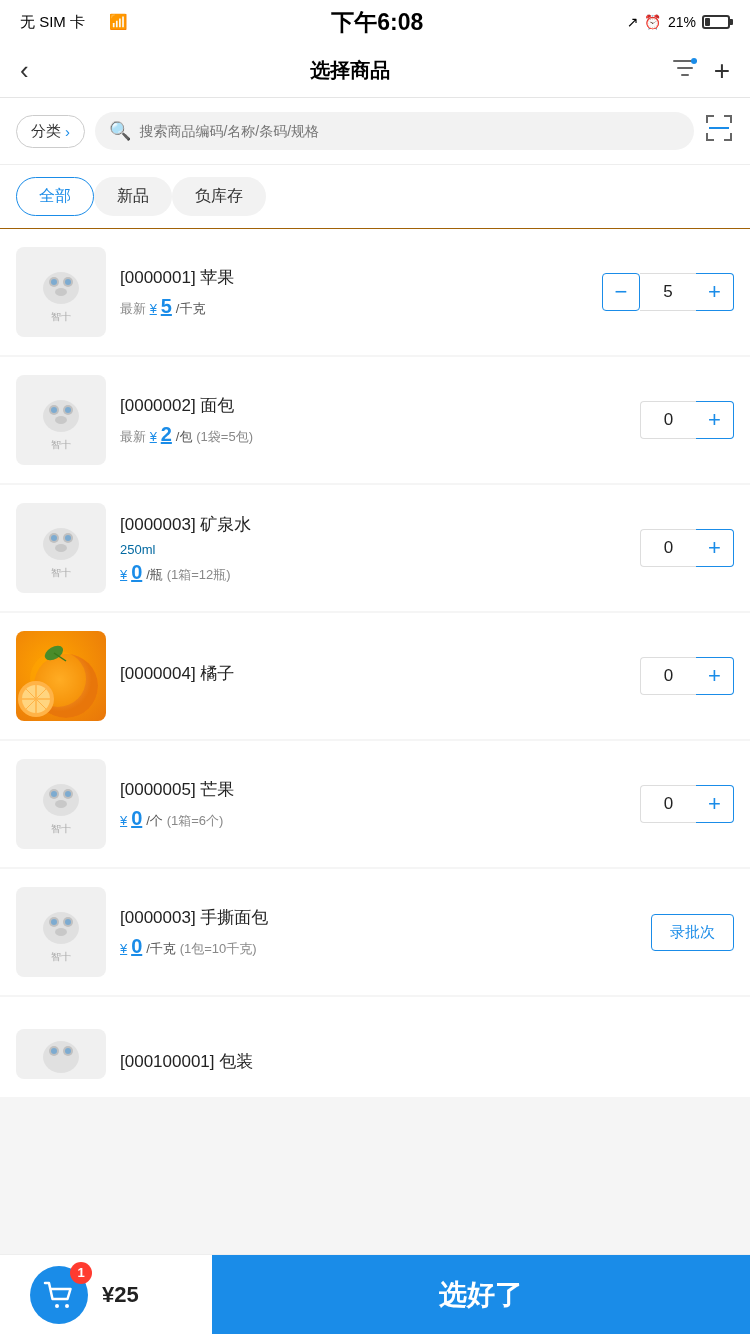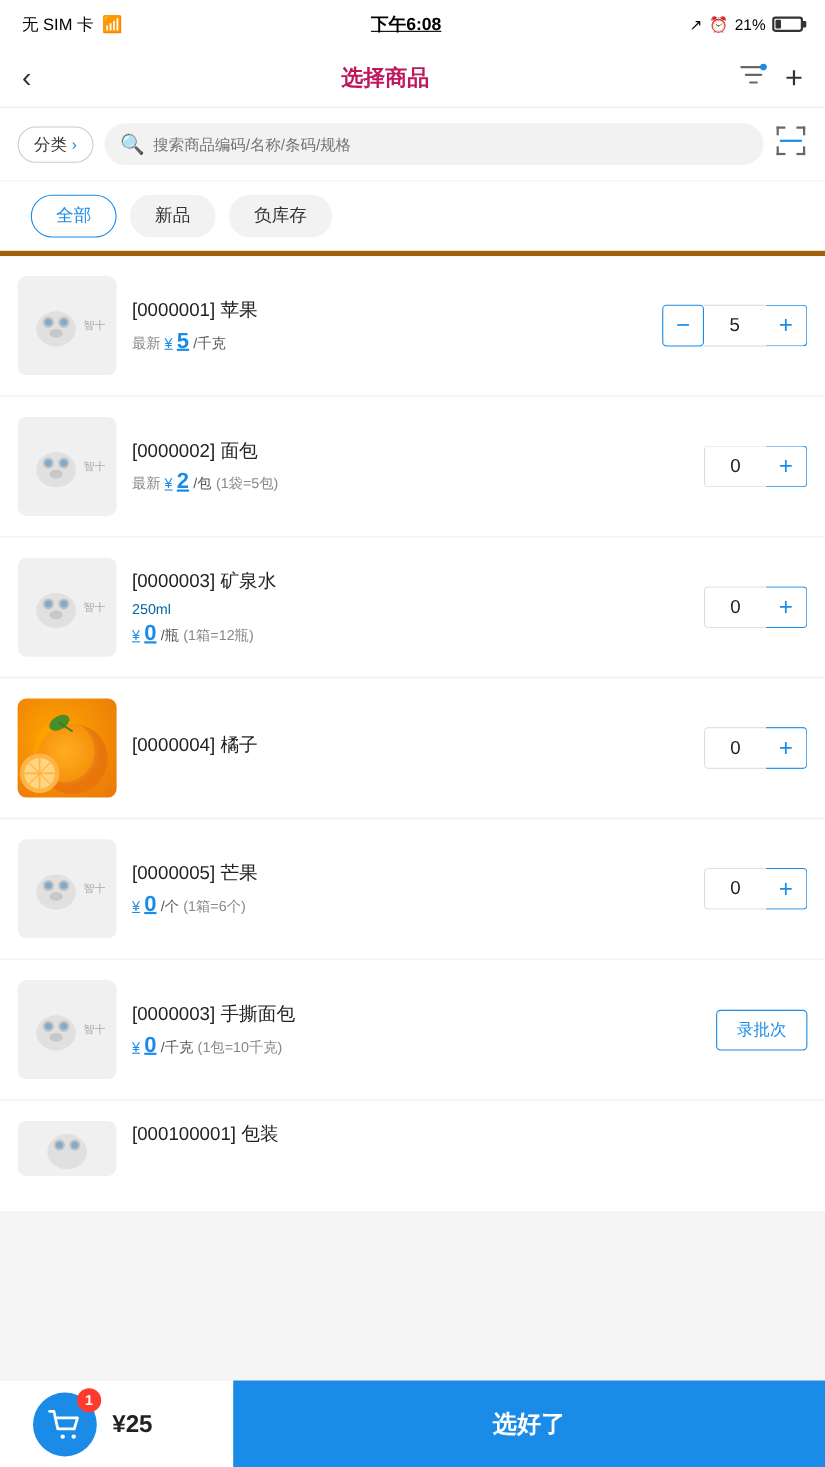--- a/index.html
+++ b/index.html
@@ -16,40 +16,40 @@
     .status-bar {
       background: #fff;
       height: 44px;
       display: flex;
       align-items: center;
       justify-content: space-between;
       padding: 0 20px;
       font-size: 15px;
       font-weight: 500;
     }
-    .status-left { display: flex; align-items: center; gap: 8px; }
-    .status-center { font-size: 16px; font-weight: 600; text-decoration: underline; }
+    .status-left { display: flex; align-items: center; gap: 24px; }
+    .status-center { font-size: 23px; font-weight: 600; }
     .status-right { display: flex; align-items: center; gap: 6px; font-size: 14px; }
     .battery-icon {
       width: 28px; height: 14px; border: 2px solid #333; border-radius: 3px; position: relative; display: inline-flex; align-items: center; padding: 1px;
     }
     .battery-icon::after { content: ''; width: 3px; height: 6px; background: #333; border-radius: 0 1px 1px 0; position: absolute; right: -5px; top: 50%; transform: translateY(-50%); }
     .battery-fill { background: #333; height: 100%; width: 21%; border-radius: 1px; }
 
     
     .nav-bar {
       background: #fff;
       height: 54px;
       display: flex;
       align-items: center;
       justify-content: space-between;
       padding: 0 20px;
       border-bottom: 1px solid #e5e5e5;
     }
-    .nav-title { font-size: 20px; font-weight: 600; color: #be185d; }
+    .nav-title { font-size: 20px; font-weight: 600; color: #000000; }
     .nav-left, .nav-right { display: flex; align-items: center; gap: 16px; }
     .nav-back { font-size: 26px; color: #333; cursor: pointer; }
     .nav-icon { font-size: 22px; color: #666; cursor: pointer; }
 
     
     .filter-bar {
       background: #fff;
       padding: 14px 16px;
       display: flex;
       align-items: center;
@@ -87,23 +87,22 @@
       flex: 1;
       outline: none;
     }
     .scan-icon { font-size: 24px; color: #666; cursor: pointer; }
 
     
     .tabs-bar {
       background: #fff;
       display: flex;
       align-items: center;
-      padding: 12px 28px;
-      gap: 12px;
-      border-bottom: 5px solid #a16207;
+      padding: 12px 16px;
+      border-bottom: 1px solid #a16207;
     }
     .tab-btn {
       padding: 8px 22px;
       border-radius: 22px;
       font-size: 16px;
       cursor: pointer;
       border: 1px solid transparent;
       background: #f2f2f2;
       color: #333;
     }
@@ -130,21 +129,21 @@
       background: #f0f0f0;
       display: flex;
       align-items: center;
       justify-content: center;
       flex-shrink: 0;
       overflow: hidden;
       margin-right: 14px;
     }
     .owl-logo {
       display: flex;
-      flex-direction: row;
+      flex-direction: column;
       align-items: center;
     }
     .owl-logo svg { width: 50px; height: 50px; }
     .product-info { flex: 1; min-width: 0; }
     .product-name { font-size: 17px; color: #222; margin-bottom: 6px; font-weight: 500; }
     .product-price { font-size: 14px; color: #333; }
     .price-num { font-size: 20px; font-weight: 700; color: #1a8ce8; }
     .price-unit { font-size: 13px; color: #555; }
     .price-label { font-size: 13px; color: #888; }
     .product-spec { font-size: 13px; color: #0369a1; margin-bottom: 4px; }
@@ -256,21 +255,21 @@
       display: flex;
       align-items: center;
       justify-content: center;
     }
     .cart-total { font-size: 22px; font-weight: 700; color: #222; }
     .confirm-btn {
       flex: 1;
       height: 80px;
       background: #1a8ce8;
       color: #fff;
-      font-size: 22px;
+      font-size: 28px;
       font-weight: 600;
       border: none;
       cursor: pointer;
       display: flex;
       align-items: center;
       justify-content: center;
       margin-left: 12px;
     }
 
     .yen { font-size: 13px; color: #1a8ce8; }
@@ -517,21 +516,21 @@
       <div class="product-price">
         <span class="yen underline-price">¥</span>
         <span class="price-num underline-price">0</span>
         <span class="price-unit">/千克</span>
         <span class="price-label">(1包=10千克)</span>
       </div>
     </div>
     <button class="batch-btn">录批次</button>
   </div>
 
-  <div class="product-item" style="height:70px;overflow:hidden;align-items:flex-start;">
+  <div class="product-item" style="height:70px;overflow:hidden;align-items:flex-end;">
     <div class="product-img" style="height:50px;">
       <div class="owl-logo">
         <svg viewBox="0 0 50 50" width="40" height="40">
           <ellipse cx="25" cy="28" rx="18" ry="16" fill="#e0e0e0"></ellipse>
           <circle cx="18" cy="22" r="5" fill="#c0c0c0"></circle>
           <circle cx="32" cy="22" r="5" fill="#c0c0c0"></circle>
           <circle cx="18" cy="22" r="3" fill="#1a8ce8" opacity="0.4"></circle>
           <circle cx="32" cy="22" r="3" fill="#1a8ce8" opacity="0.4"></circle>
         </svg>
       </div>

